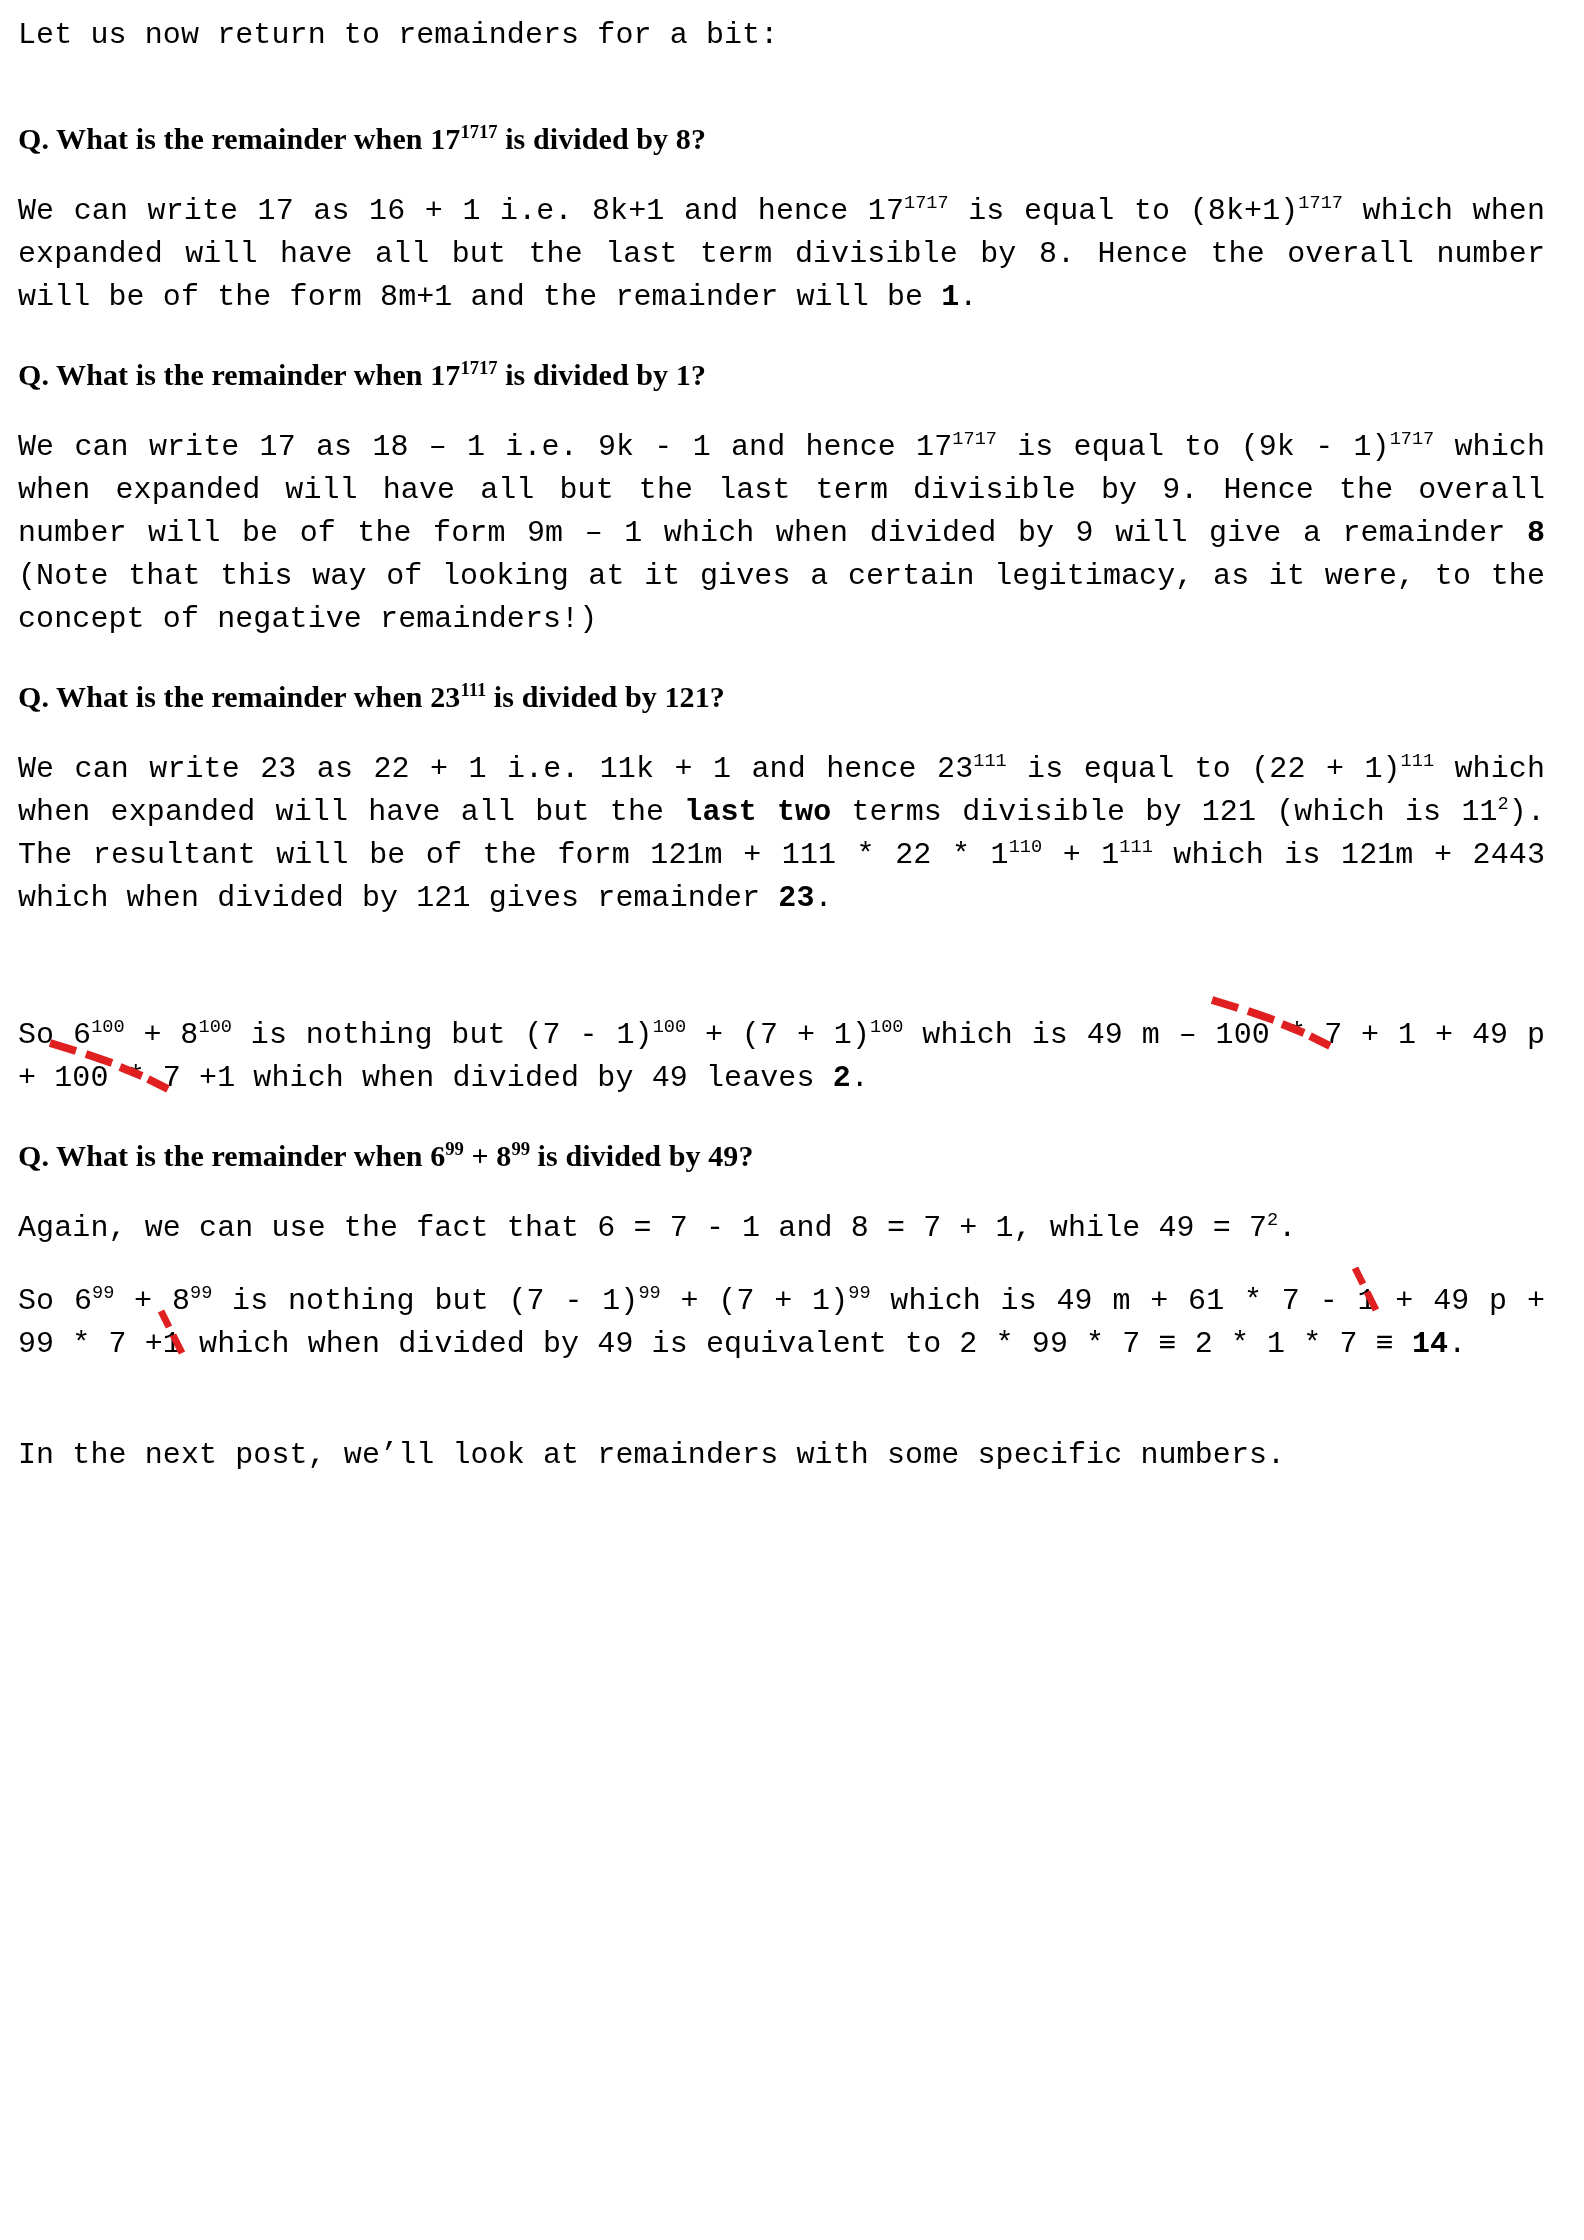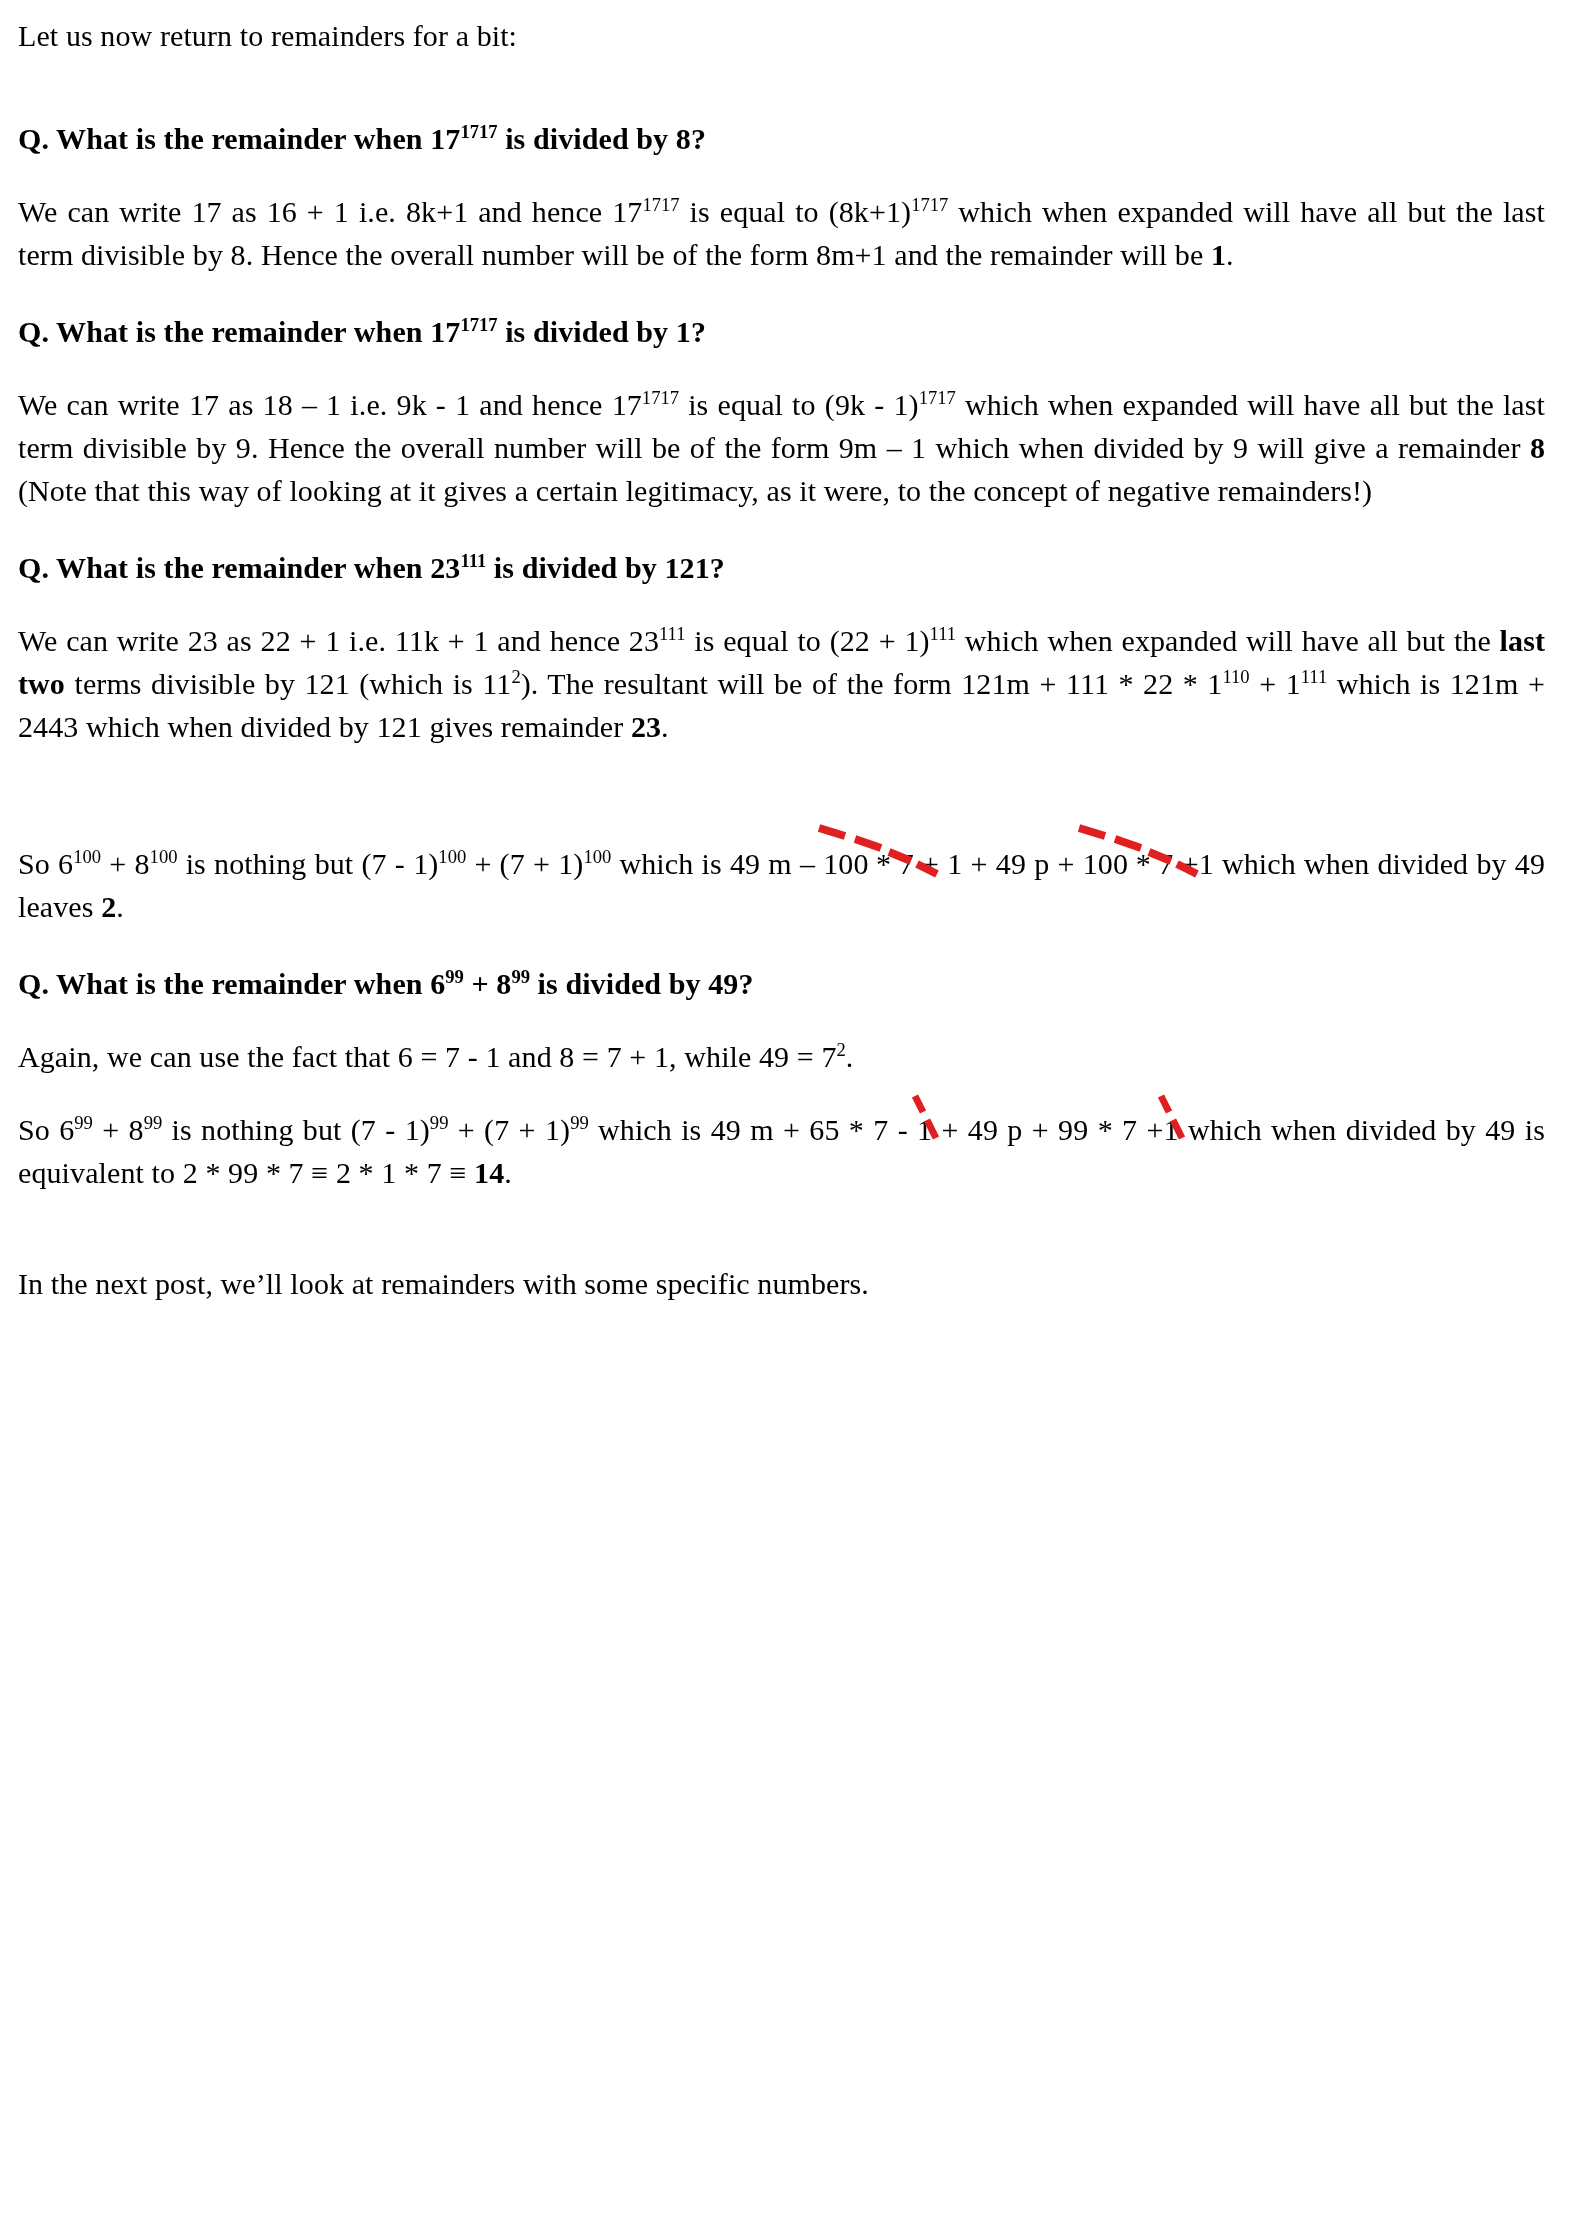--- a/index.html
+++ b/index.html
@@ -26,20 +26,21 @@
   p {
     margin: 0 0 0 0;
     font-size: 30px;
     line-height: 43px;
     text-align: justify;
     text-justify: inter-word;
     letter-spacing: 0.1px;
   }
   p.body {
     font-weight: normal;
+    font-family: Liberation Mono, monospace;
   }
   p.head {
     font-weight: bold;
   }
   .gap-md { height: 30px; }
   .gap-lg { height: 34px; }
   sup {
     font-size: 0.62em;
     vertical-align: super;
     line-height: 0;
@@ -119,21 +120,21 @@
           </svg>
         </span></span><span> +1 which when divided by 49 leaves </span><b>2</b><span>.</span></p>
   <div class="gap-lg"></div>
 
   <p class="head"><span>Q. What is the remainder when 6</span><sup>99</sup><span> + 8</span><sup>99</sup><span> is divided by 49?</span></p>
   <div class="gap-md"></div>
 
   <p class="body"><span>Again, we can use the fact that 6 = 7 - 1 and 8 = 7 + 1, while 49 = 7</span><sup>2</sup><span>.</span></p>
   <div class="gap-md"></div>
 
-  <p class="body"><span>So 6</span><sup>99</sup><span> + 8</span><sup>99</sup><span> is nothing but (7 - 1)</span><sup>99</sup><span> + (7 + 1)</span><sup>99</sup><span> which is 49 m + 65 * 7 - </span><span class="struck"><span>1</span><span class="strike-mark">
+  <p class="body"><span>So 6</span><sup>99</sup><span> + 8</span><sup>99</sup><span> is nothing but (7 - 1)</span><sup>99</sup><span> + (7 + 1)</span><sup>99</sup><span> which is 49 m + 61 * 7 - </span><span class="struck"><span>1</span><span class="strike-mark">
           <svg width="60" height="70" viewBox="0 0 60 70" style="left:-14px; top:-22px;">
             <g stroke="#e02020" stroke-width="7" stroke-linecap="butt">
               <line x1="12" y1="10" x2="20" y2="26"></line>
               <line x1="24" y1="34" x2="33" y2="52"></line>
             </g>
           </svg>
         </span></span><span> + 49 p + 99 * 7 +</span><span class="struck"><span>1</span><span class="strike-mark">
           <svg width="60" height="70" viewBox="0 0 60 70" style="left:-14px; top:-22px;">
             <g stroke="#e02020" stroke-width="7" stroke-linecap="butt">
               <line x1="12" y1="10" x2="20" y2="26"></line>

